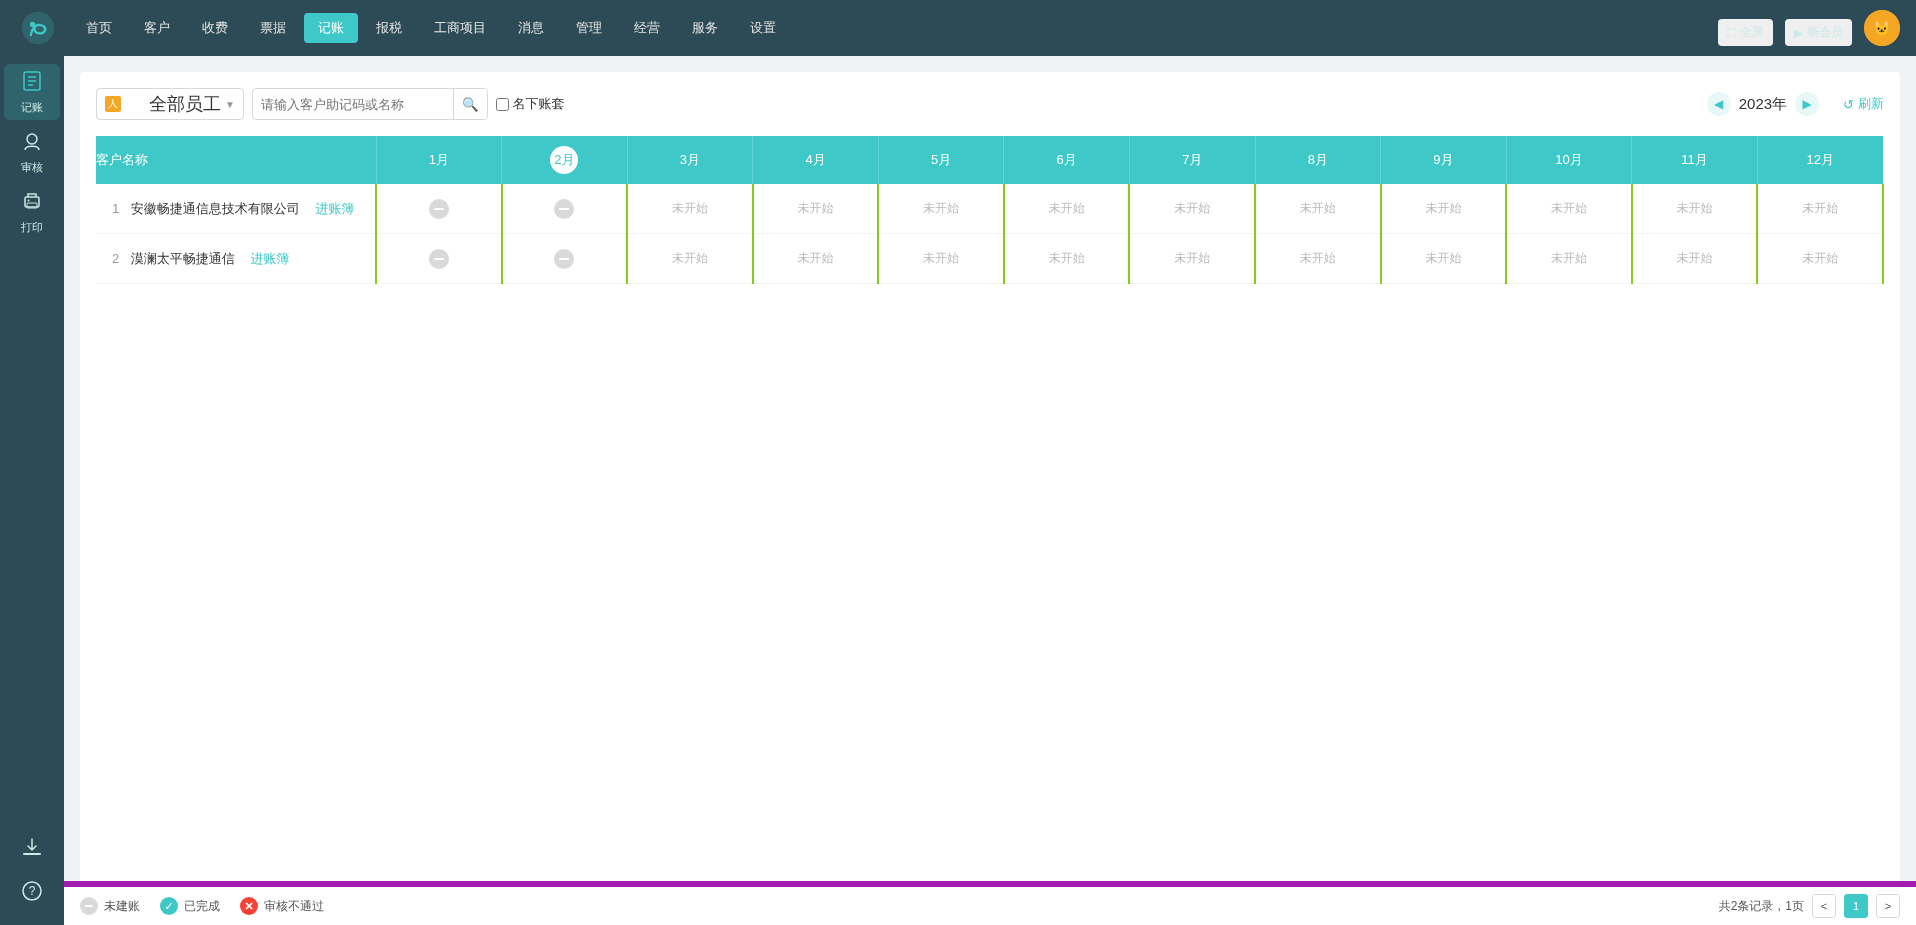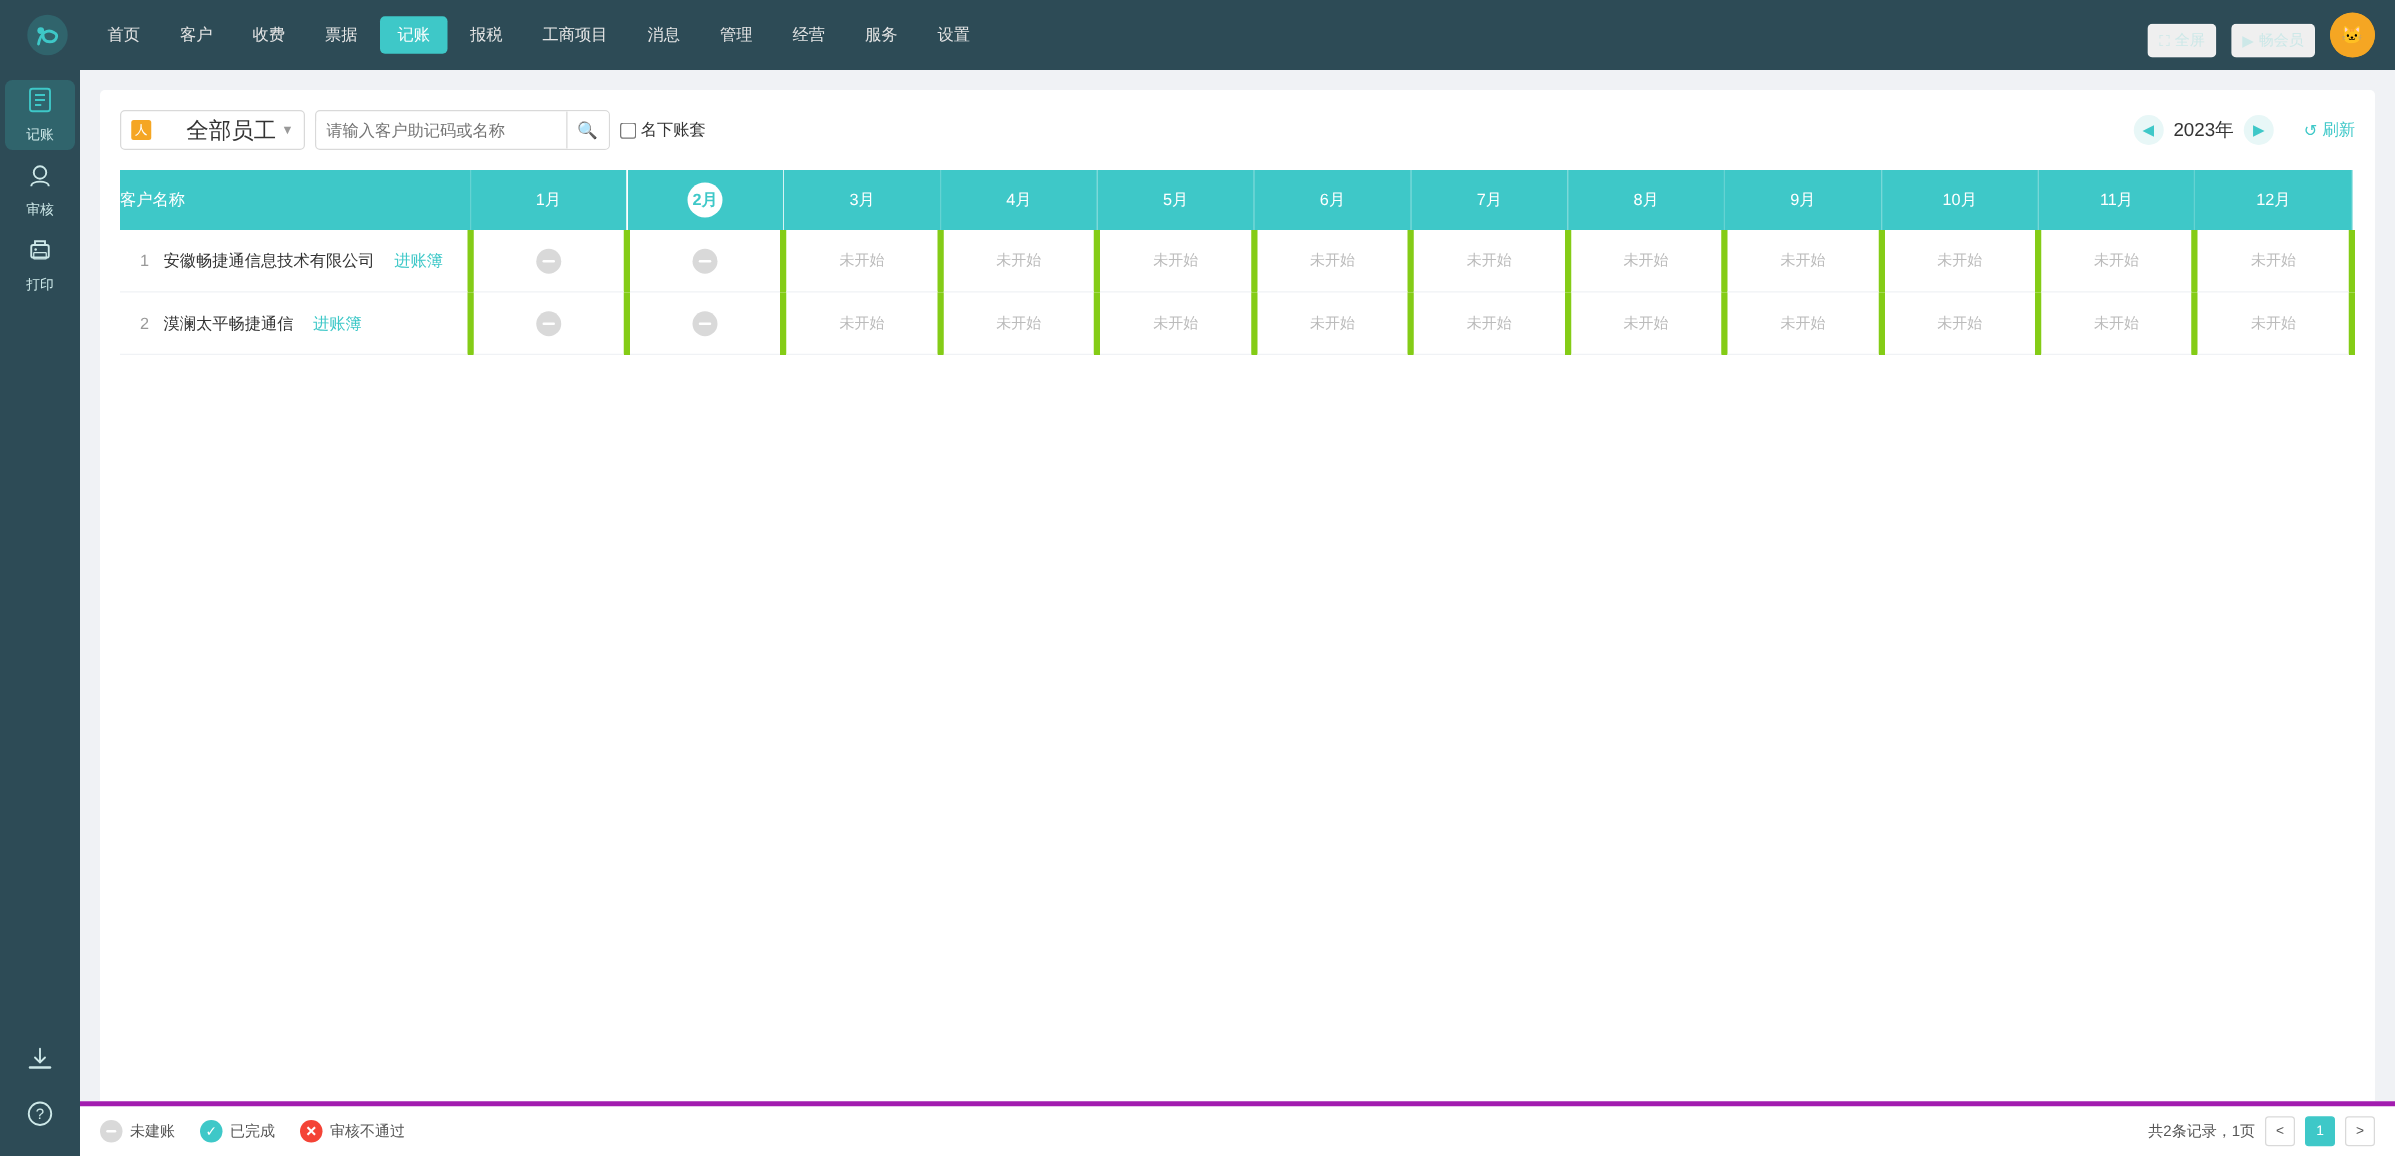--- a/index.html
+++ b/index.html
@@ -260,31 +260,31 @@
     }
     .feb-circle {
       display: inline-flex;
       align-items: center;
       justify-content: center;
       width: 28px;
       height: 28px;
       border-radius: 50%;
       background: #fff;
       color: #3ec8c8;
-      font-weight: bold;
+      font-weight: normal;
     }
     .data-table tbody tr {
       border-bottom: 1px solid #f0f2f5;
     }
     .data-table tbody tr td {
       padding: 14px 8px;
       text-align: center;
       font-size: 13px;
       color: #333;
-      border-right: 5px solid #84cc16;
+      border-right: 2px solid #84cc16;
     }
     .data-table tbody tr td:first-child {
       text-align: left;
       padding-left: 16px;
     }
     .client-num { color: #999; margin-right: 8px; }
     .client-name { color: #333; }
     .enter-link {
       color: #3ec8c8;
       cursor: pointer;
@@ -308,21 +308,21 @@
       border-radius: 1px;
     }
 
     
     .footer-bar {
       position: fixed;
       bottom: 0;
       left: 64px;
       right: 0;
       background: #fff;
-      border-top: 4px solid #a21caf;
+      border-top: 6px solid #a21caf;
       height: 44px;
       display: flex;
       align-items: center;
       padding: 0 16px;
       gap: 20px;
     }
     .legend-item {
       display: flex;
       align-items: center;
       gap: 6px;

